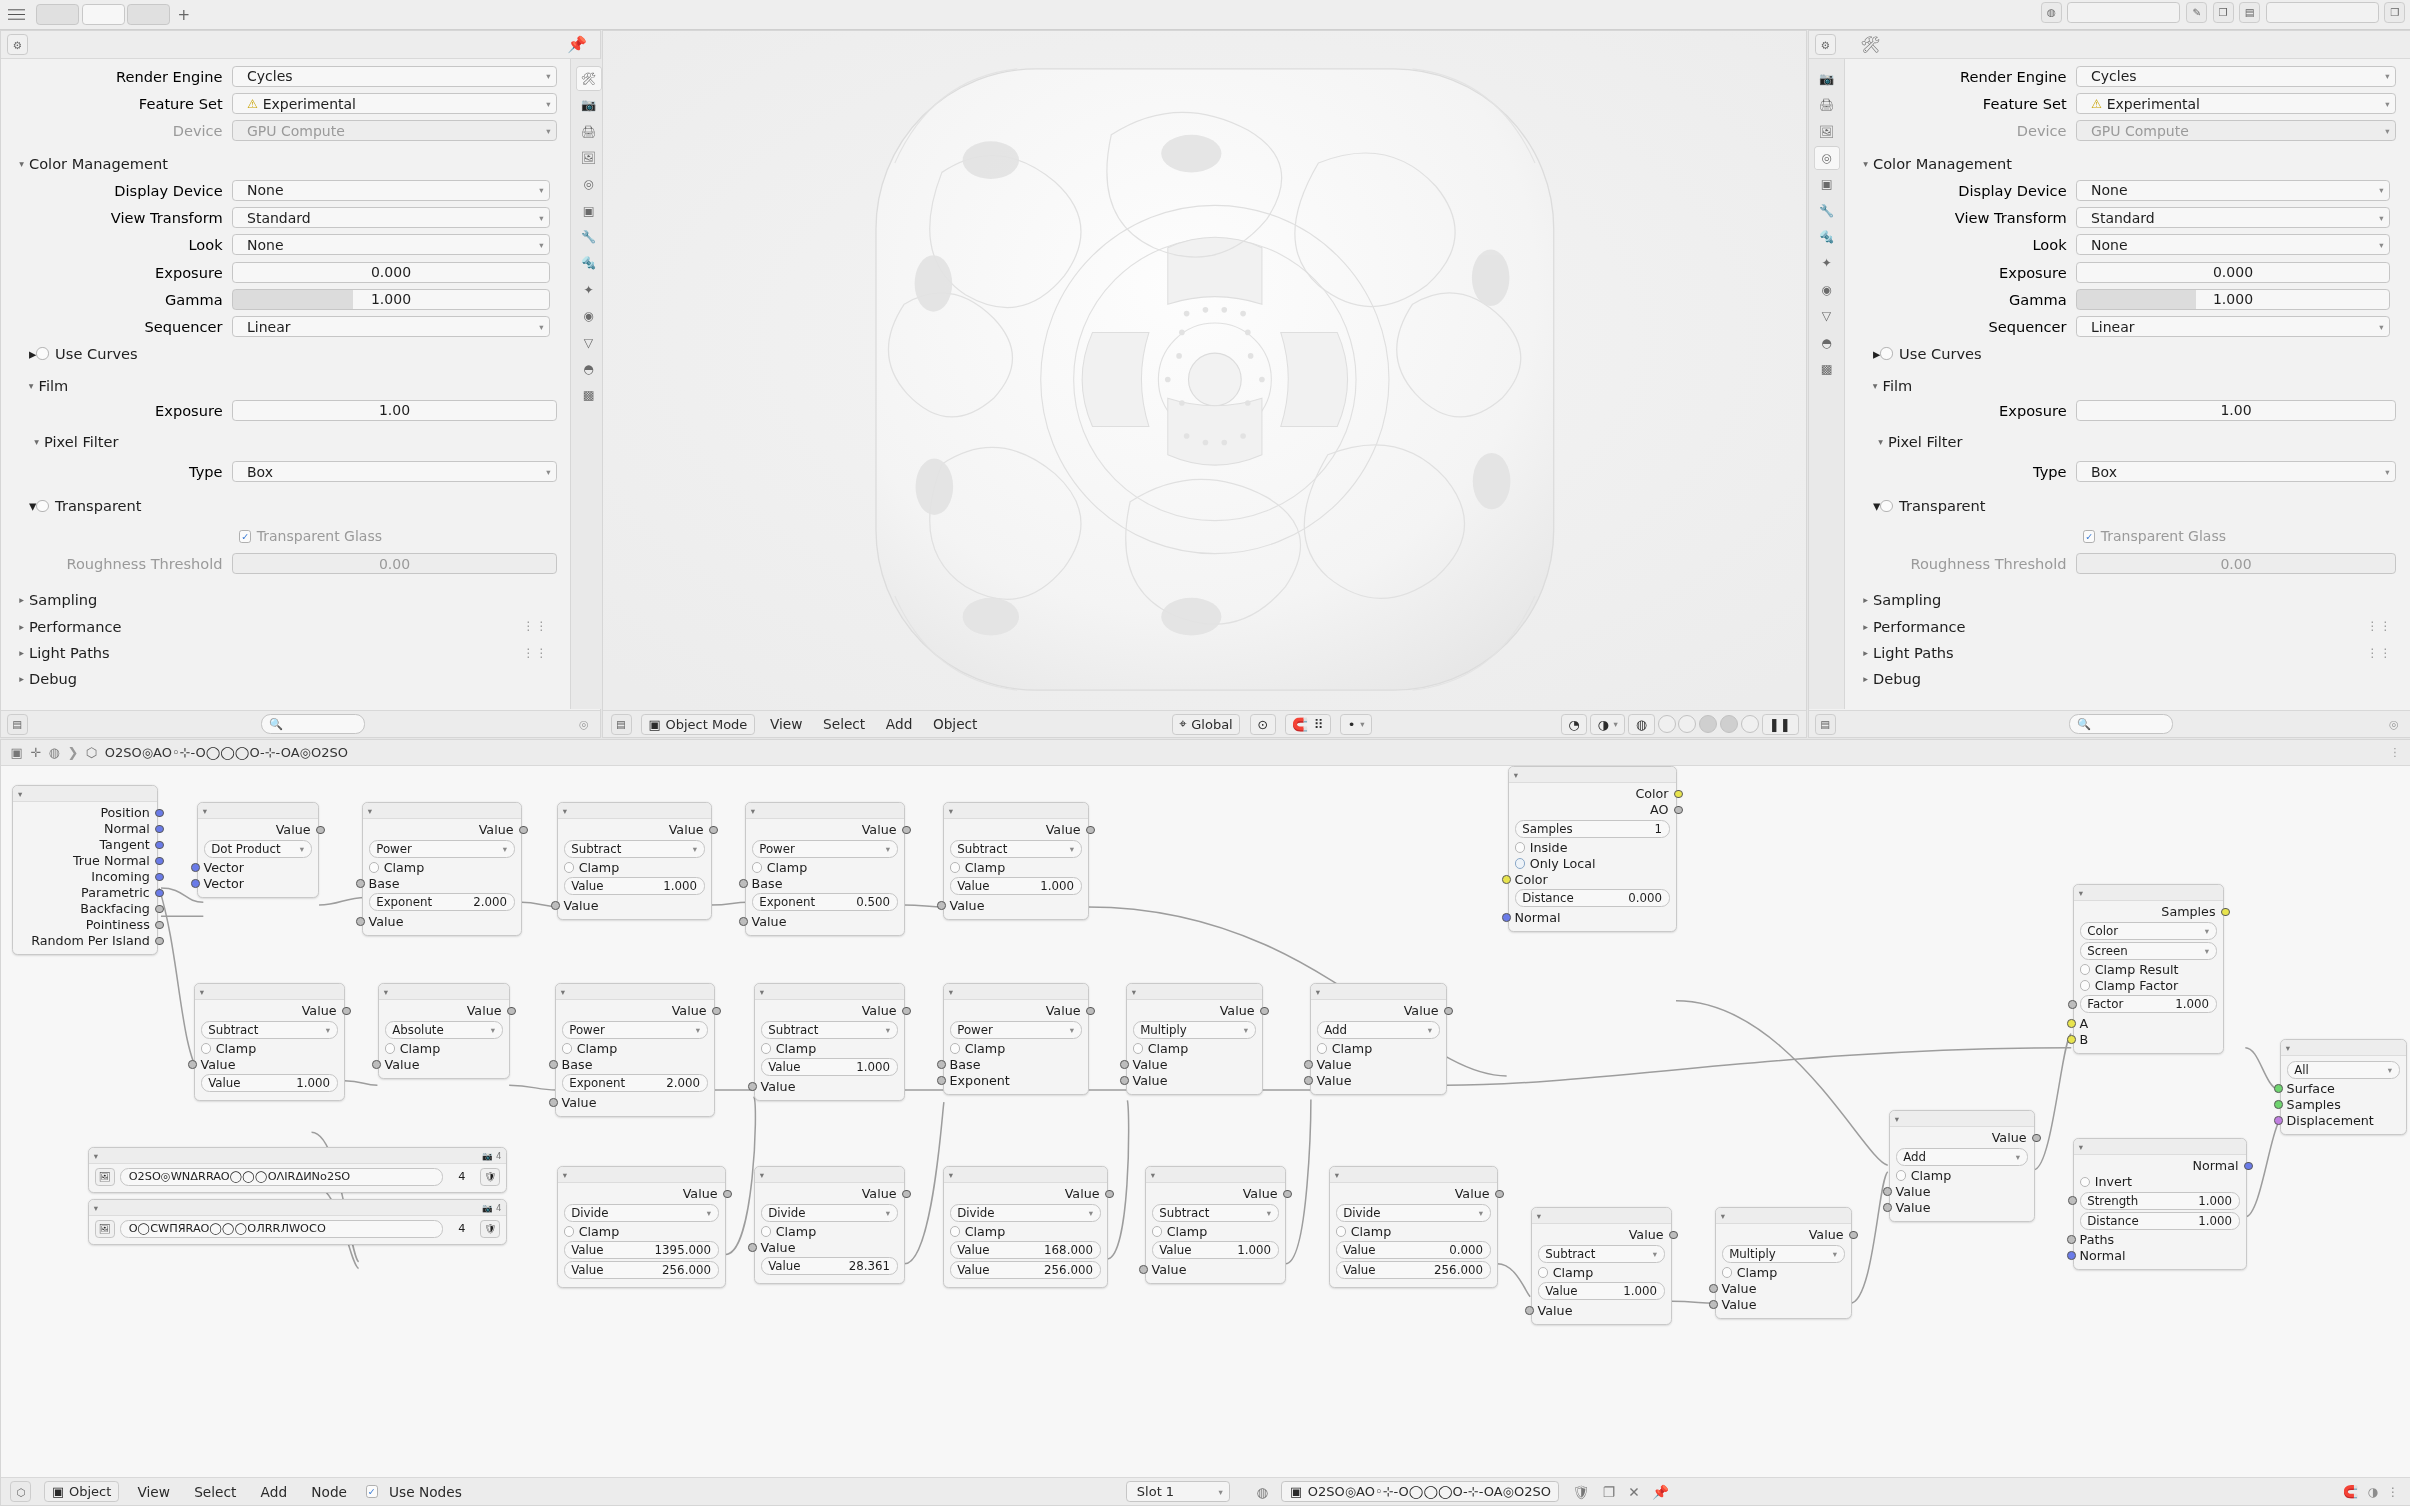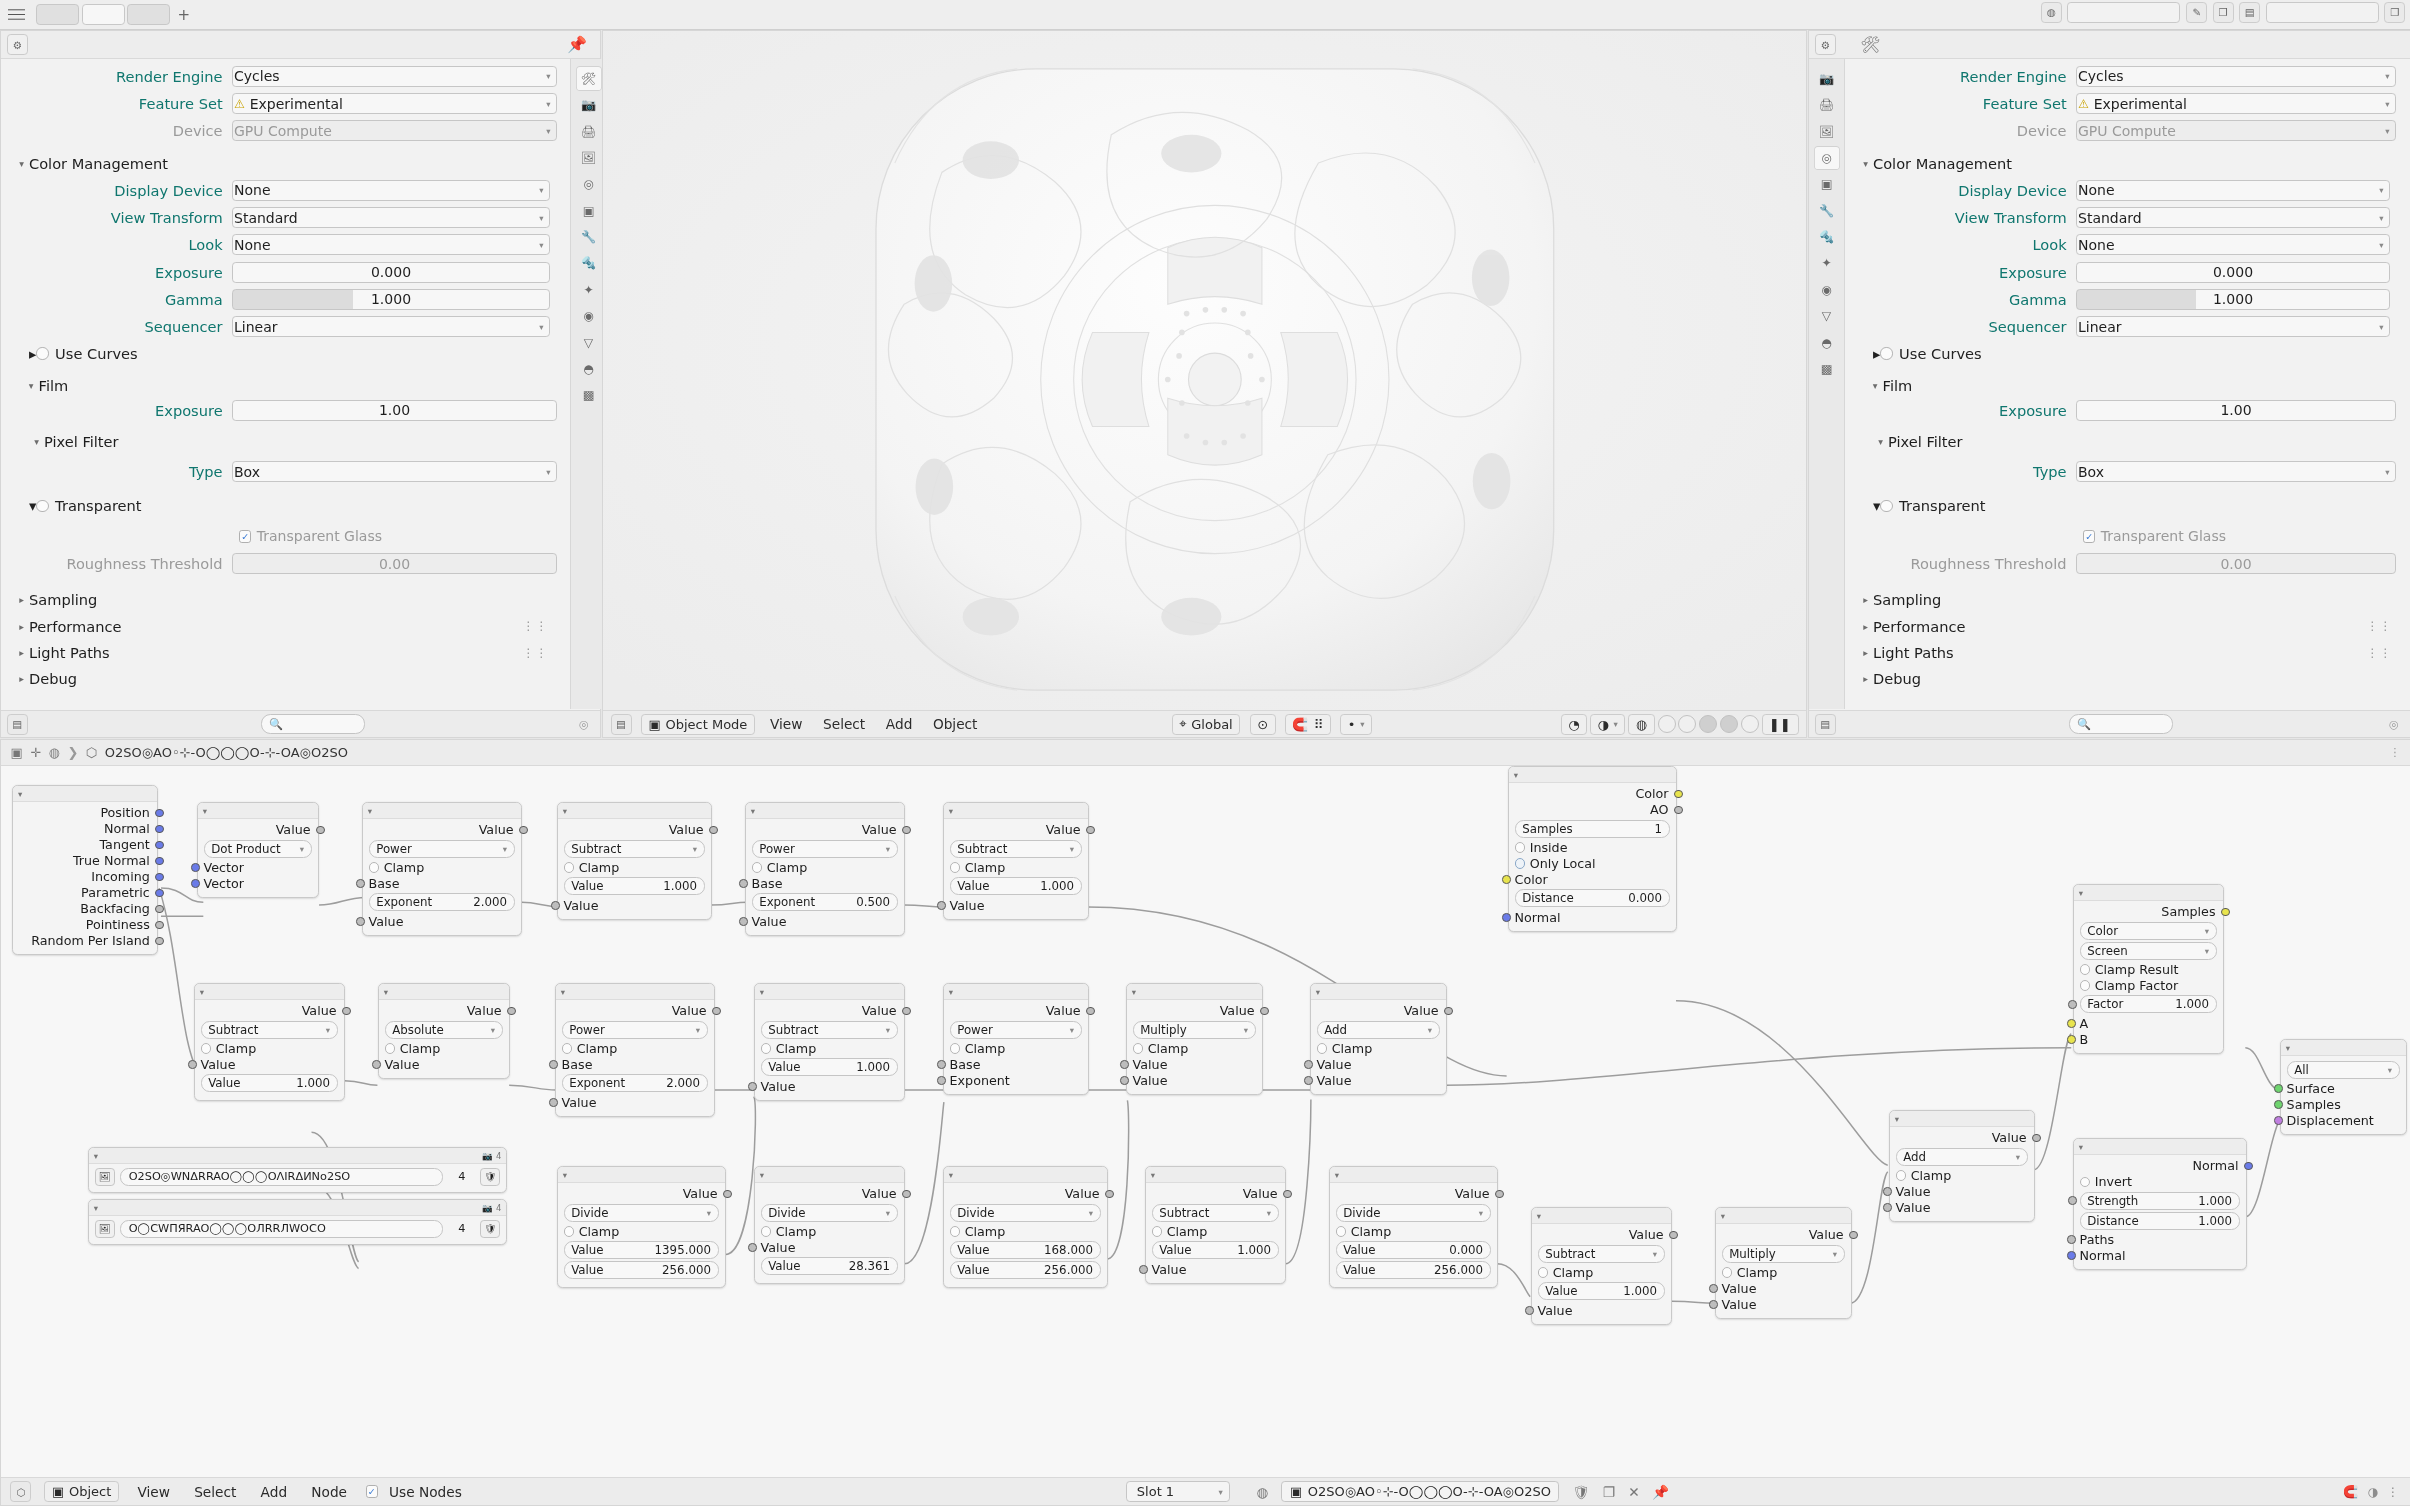--- a/index.html
+++ b/index.html
@@ -36,23 +36,23 @@
   
   .prop-header { height: 28px; display: flex; align-items: center; padding-left: 5.6px; gap: 5.6px;
      background: #ededed; border-bottom: 0.9px solid #d9d9d9; }
   .prop-tabs { position: absolute; top: 28px; width: 36px; bottom: 28px; background: #e9e9e9; border-right: 0.9px solid #d7d7d7; padding-top: 5.6px; }
   .ptab { width: 26px; height: 24.5px; margin: 1.9px auto; border-radius: 3.8px; display: flex; align-items: center; justify-content: center;
           color: #6a6a6a; font-size: 12.2px; }
   .ptab.sel { background: #f7f7f7; box-shadow: inset 0 0 0 0.9px #d2d2d2; }
 
   .prop-body { position: absolute; top: 28px; bottom: 28px; left: 36px; right: 0; overflow: hidden; padding-top: 5.6px; }
   .row { display: flex; align-items: center; height: 23.5px; margin-bottom: 3.8px; }
-  .row .lbl { text-align: right; font-size: 14.6px; color: #0f766e; padding-right: 9.4px; }
+  .row .lbl { text-align: right; font-size: 14.6px; color: #000000; padding-right: 9.4px; }
   .ctl { height: 21px; background: #f7f7f7; border: 0.9px solid #c6c6c6; border-radius: 3.8px;
-         display: flex; align-items: center; padding: 0 1px; font-size: 14px; color: #1e1e1e; position: relative; }
+         display: flex; align-items: center; padding: 0 14px; font-size: 14px; color: #1e1e1e; position: relative; }
   .ctl.disabled { color: #9a9a9a; background: #ededed; }
   .ctl .chev { position: absolute; right: 5.6px; color: #8a8a8a; font-size: 8.5px; }
   .ctl.num { justify-content: center; }
   .ctl.slider { justify-content: center; background: linear-gradient(to right,#dcdcdc 0 38%, #f7f7f7 38% 100%); }
   .sect { display: flex; align-items: center; height: 22.6px; font-size: 14.6px; color: #1d1d1d; }
   .sect .tri { width: 15px; text-align: center; color: #6d6d6d; font-size: 9.4px; }
   .sub { display:flex; align-items:center; height: 22.6px; font-size: 14.6px; }
   .radio { width: 12.2px; height: 12.2px; border-radius: 50%; border: 0.9px solid #b4b4b4; background: #fbfbfb; margin-right: 6.6px; display:inline-block;}
   .warn { color: #c8a200; margin-right: 4.7px; font-size: 12.2px; }
   .chk { width: 12.2px; height: 12.2px; border: 0.9px solid #b0b0b0; background: #fbfbfb; border-radius: 2.8px; margin-right: 5.6px; display:inline-flex; align-items:center; justify-content:center; font-size: 9.4px; color: #3a7bd5;}

